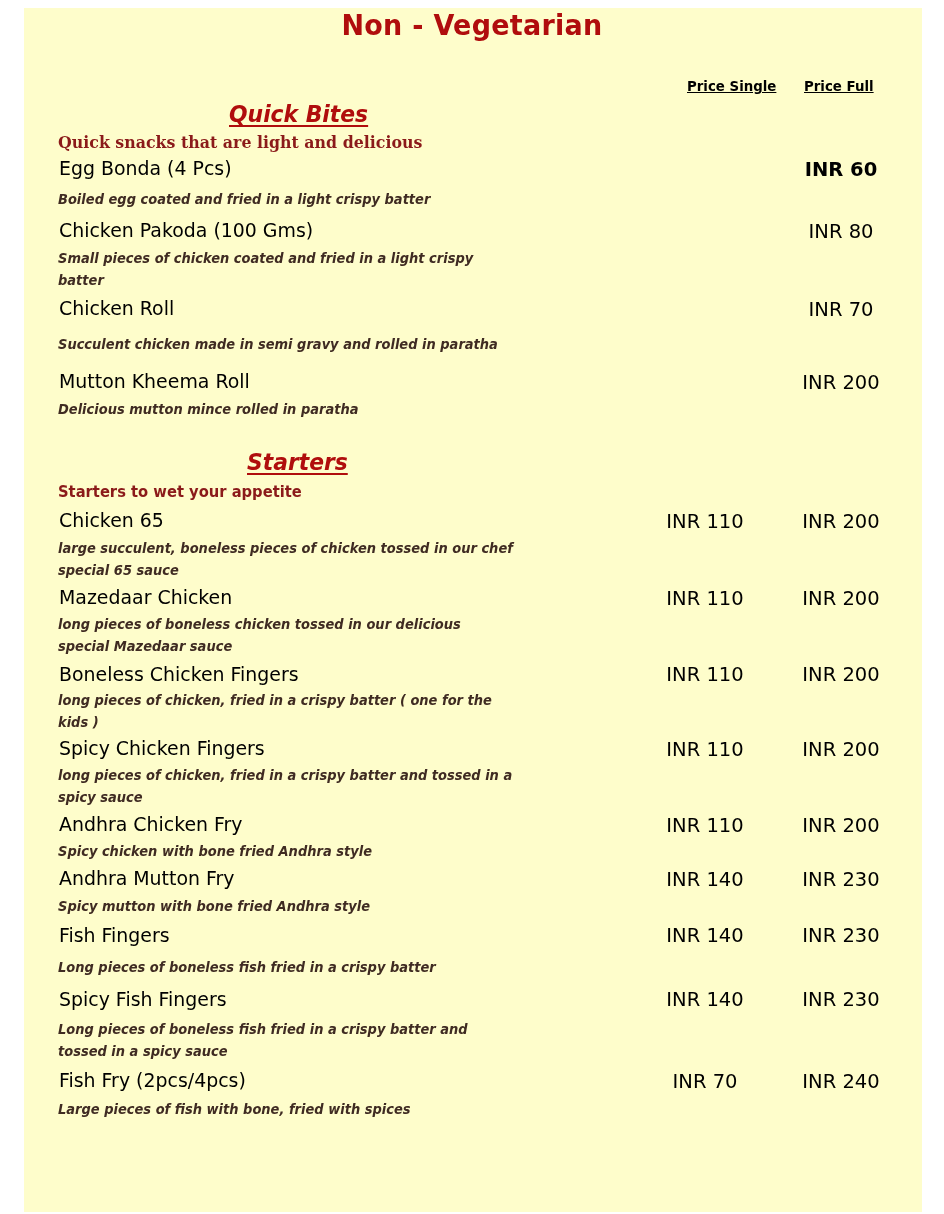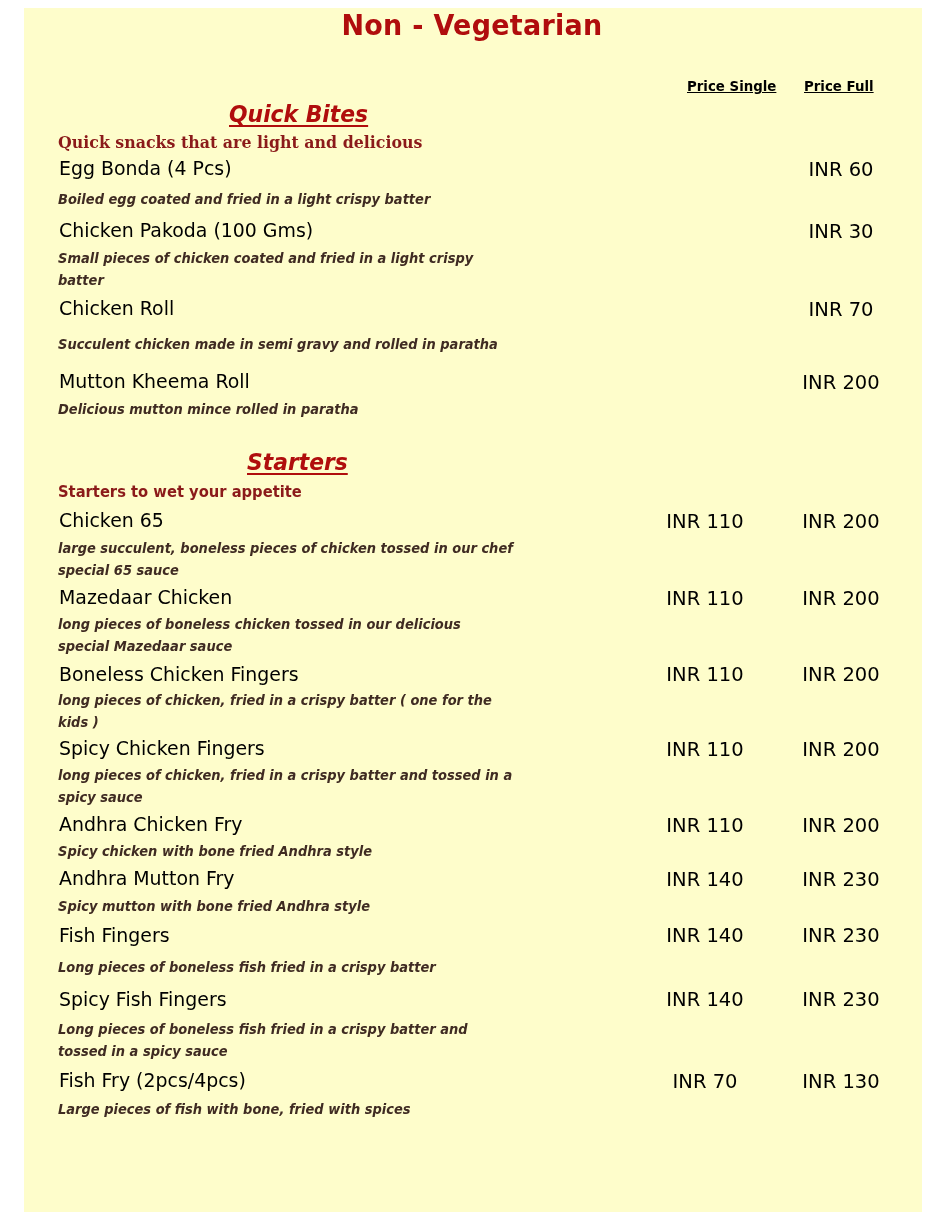--- a/index.html
+++ b/index.html
@@ -26,27 +26,27 @@
 
 <div class="colhead" style="left:687px;">Price Single</div>
 <div class="colhead" style="left:804px;">Price Full</div>
 
 <div class="section-title" style="left:229px; top:101px;">Quick Bites</div>
 <div class="section-sub sub-serif" style="top:132px;">Quick snacks that are light and delicious</div>
 
 <div>
   <div class="item-name" style="top:157px;">Egg Bonda (4 Pcs)</div>
   <div class="item-desc" style="top:188px;">Boiled egg coated and fried in a light crispy batter</div>
-  <div class="price p-full" style="top:158px;">INR 60</div>
+  <div class="price p-full" style="top:158px;font-weight:bold;">INR 60</div>
 </div>
 
 <div>
   <div class="item-name" style="top:219px;">Chicken Pakoda (100 Gms)</div>
   <div class="item-desc" style="top:247px;">Small pieces of chicken coated and fried in a light crispy batter</div>
-  <div class="price p-full" style="top:220px;">INR 30</div>
+  <div class="price p-full" style="top:220px;">INR 80</div>
 </div>
 
 <div>
   <div class="item-name" style="top:297px;">Chicken Roll</div>
   <div class="item-desc" style="top:333px;">Succulent chicken made in semi gravy and rolled in paratha</div>
   <div class="price p-full" style="top:298px;">INR 70</div>
 </div>
 
 <div>
   <div class="item-name" style="top:370px;">Mutton Kheema Roll</div>
@@ -110,14 +110,14 @@
   <div class="item-name" style="top:988px;">Spicy Fish Fingers</div>
   <div class="item-desc" style="top:1018px;">Long pieces of boneless fish fried in a crispy batter and tossed in a spicy sauce</div>
   <div class="price p-single" style="top:988px;">INR 140</div>
   <div class="price p-full" style="top:988px;">INR 230</div>
 </div>
 
 <div>
   <div class="item-name" style="top:1069px;">Fish Fry (2pcs/4pcs)</div>
   <div class="item-desc" style="top:1098px;">Large pieces of fish with bone, fried with spices</div>
   <div class="price p-single" style="top:1070px;">INR 70</div>
-  <div class="price p-full" style="top:1070px;">INR 130</div>
+  <div class="price p-full" style="top:1070px;">INR 240</div>
 </div>
 
 </body></html>

